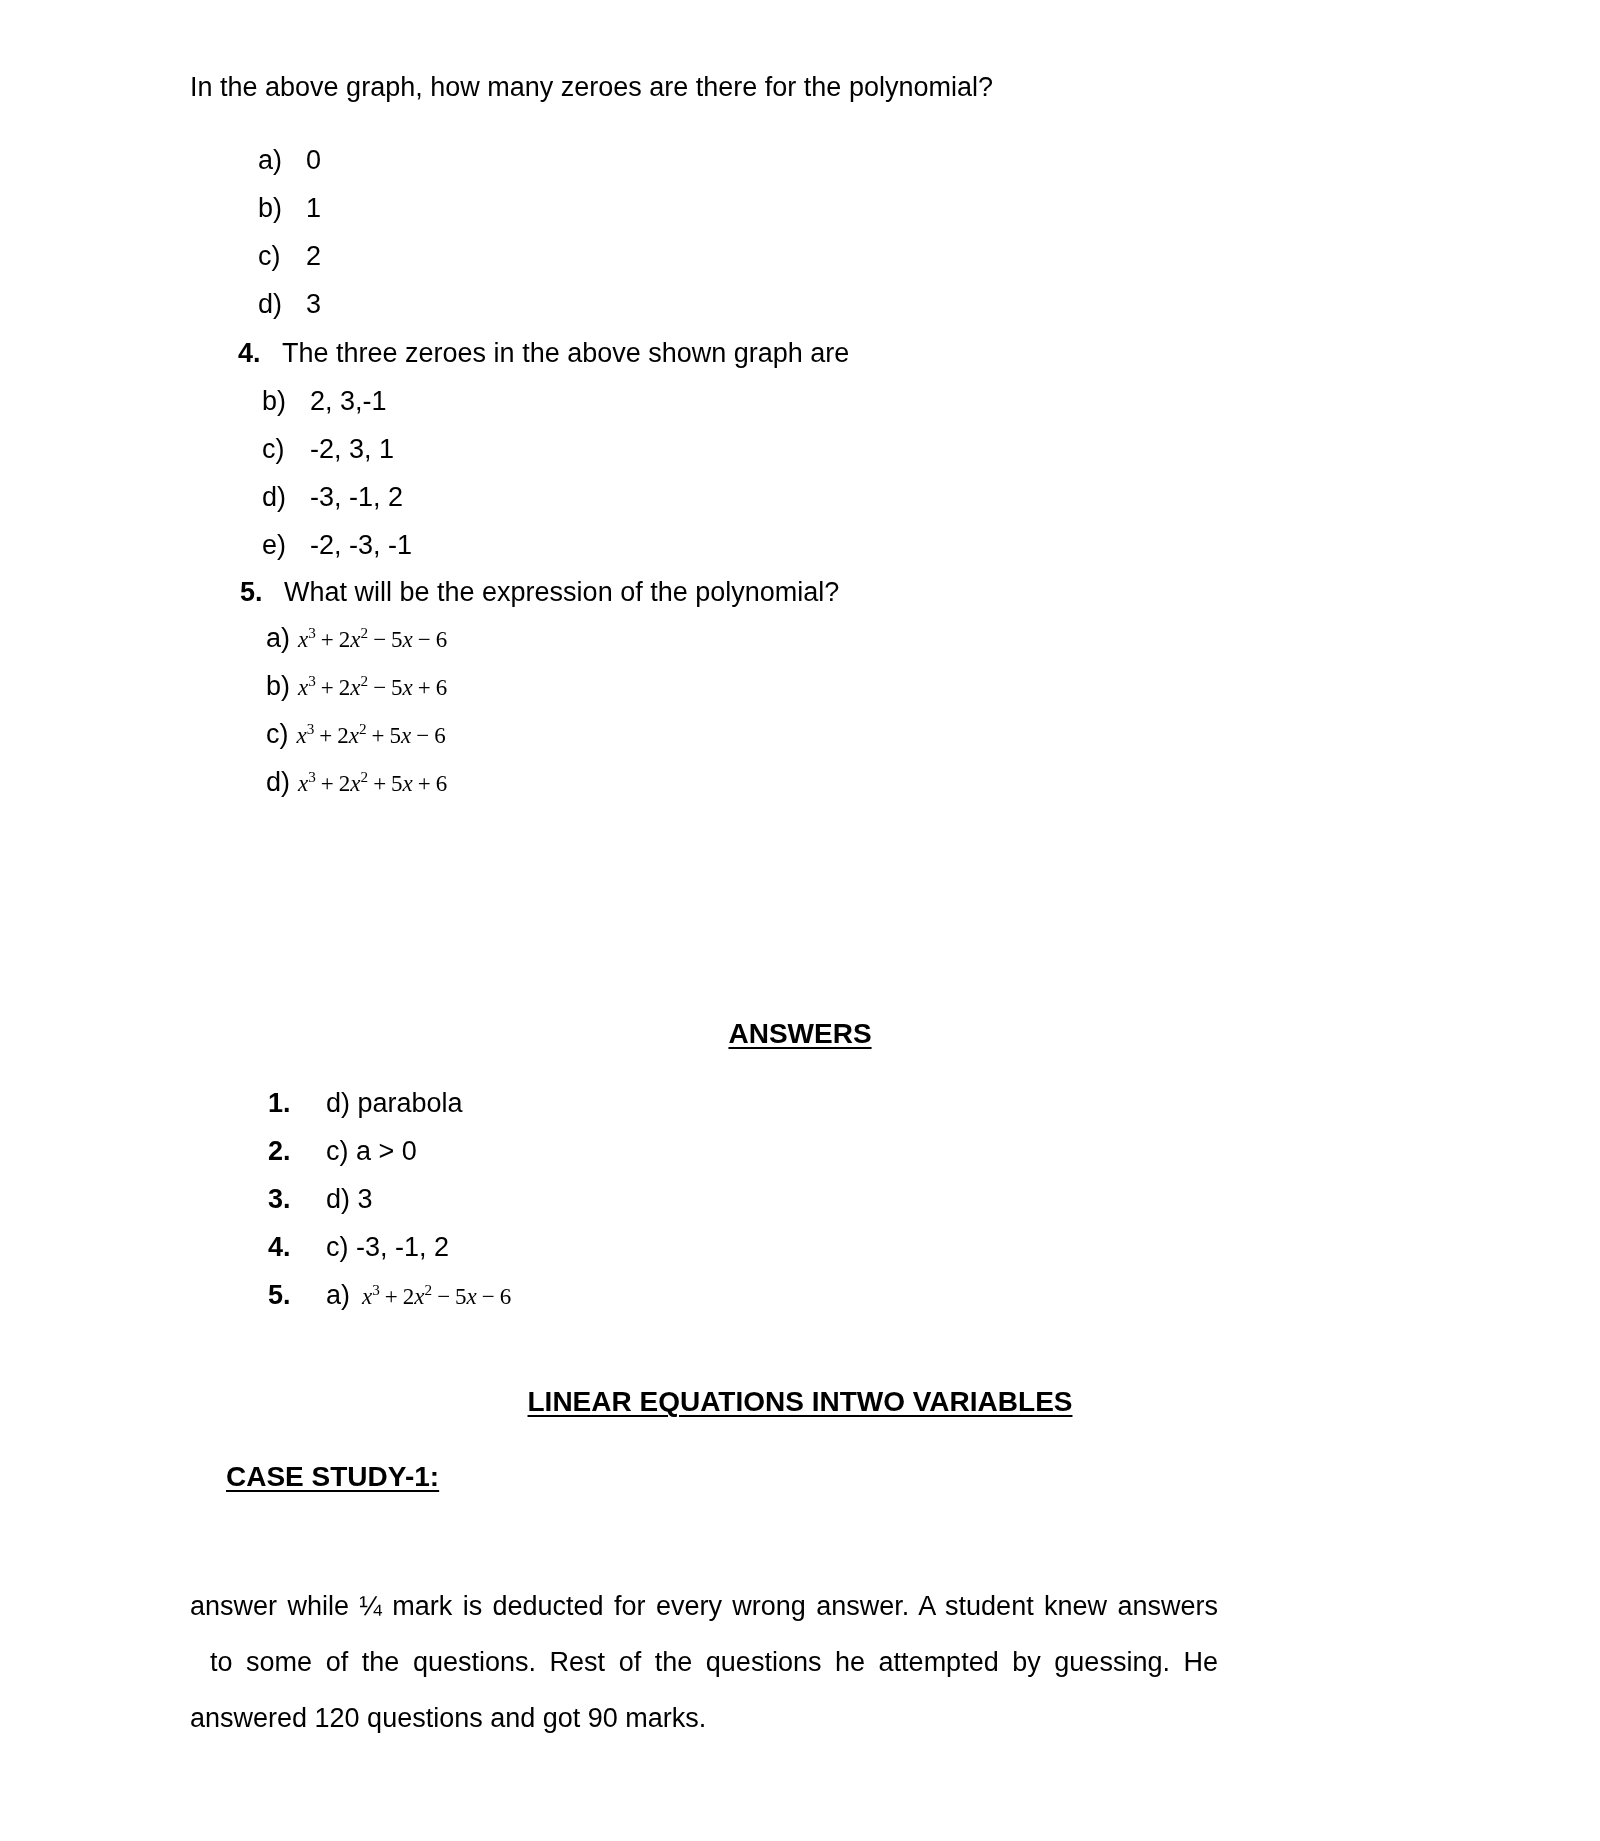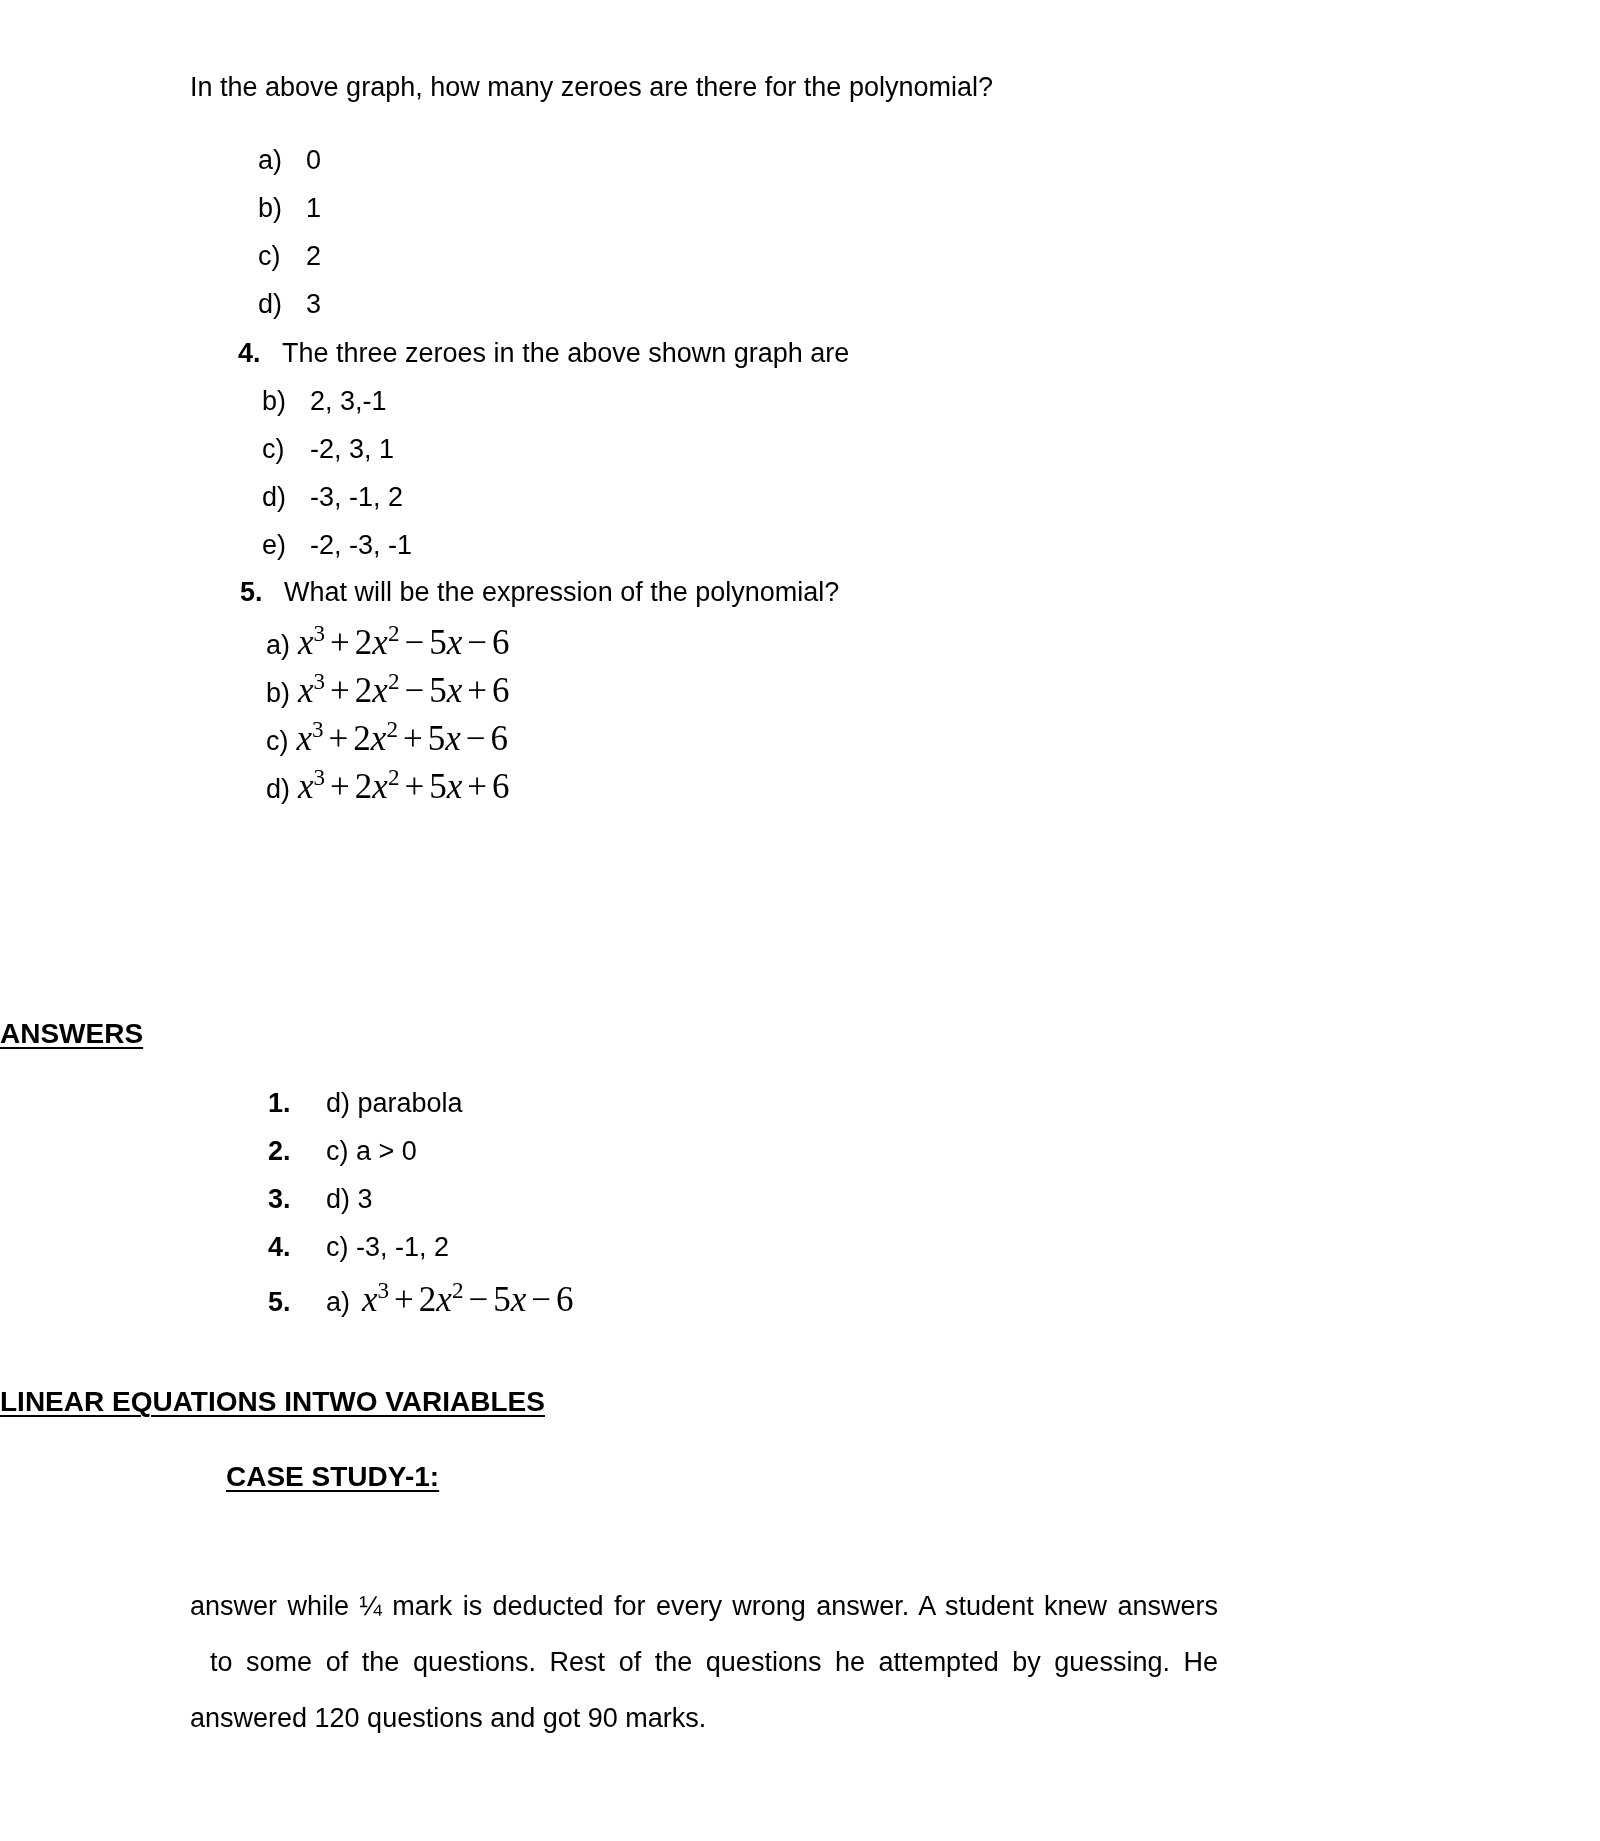--- a/index.html
+++ b/index.html
@@ -53,41 +53,41 @@
     font-weight: bold;
   }
   .ans-marker {
     width: 58px;
     font-weight: bold;
   }
 
   
   .math {
     font-family: "Liberation Serif", "DejaVu Serif", serif;
-    font-size: 35px;
+    font-size: 23px;
     white-space: nowrap;
   }
   .math i {
     font-style: italic;
   }
   .math sup {
     font-size: 0.66em;
     vertical-align: super;
     line-height: 0;
   }
   .math .op {
     padding: 0 5px;
   }
 
   
   .heading-center {
     position: absolute;
     left: 0;
     width: 1600px;
-    text-align: left;
+    text-align: center;
     font-weight: bold;
     font-size: 28px;
   }
   .heading-center span {
     text-decoration: underline;
     text-underline-offset: 4px;
     text-decoration-thickness: 2.4px;
   }
   .heading-left {
     position: absolute;

